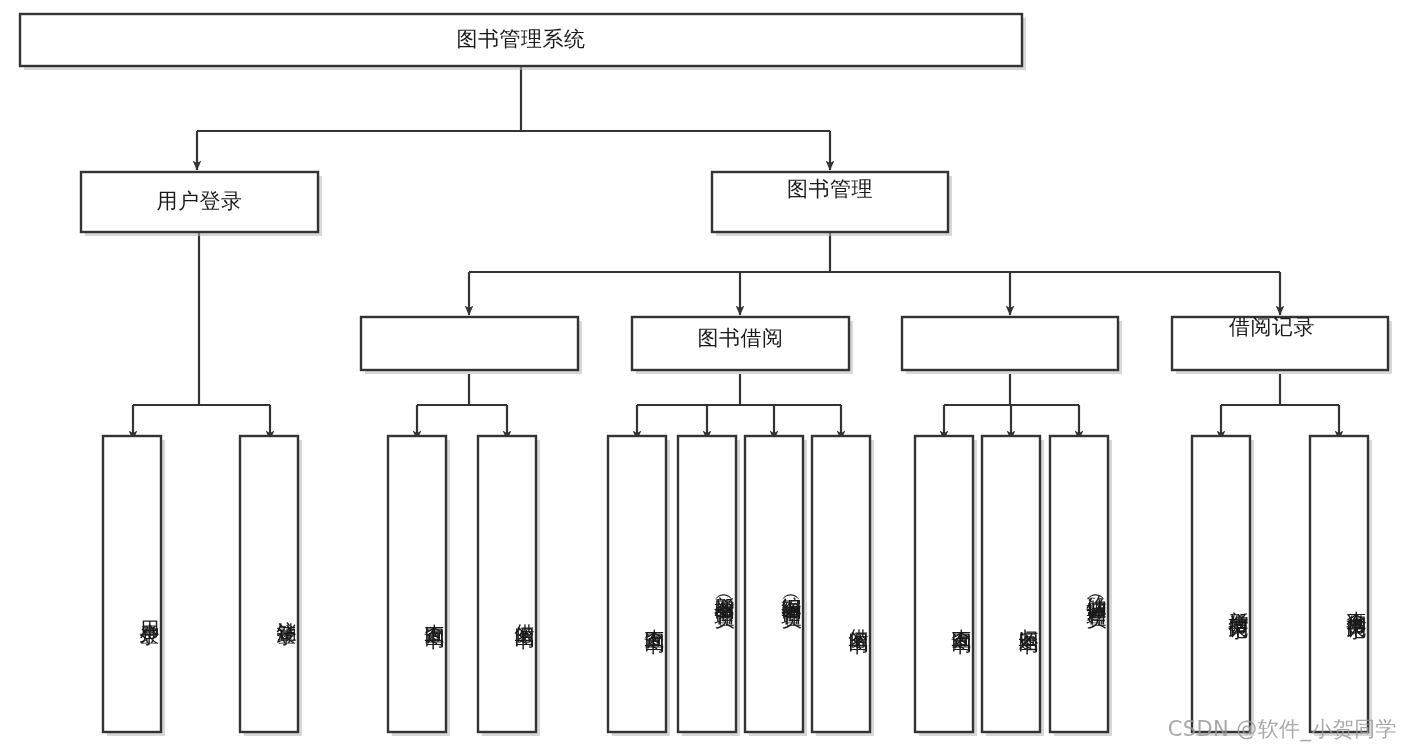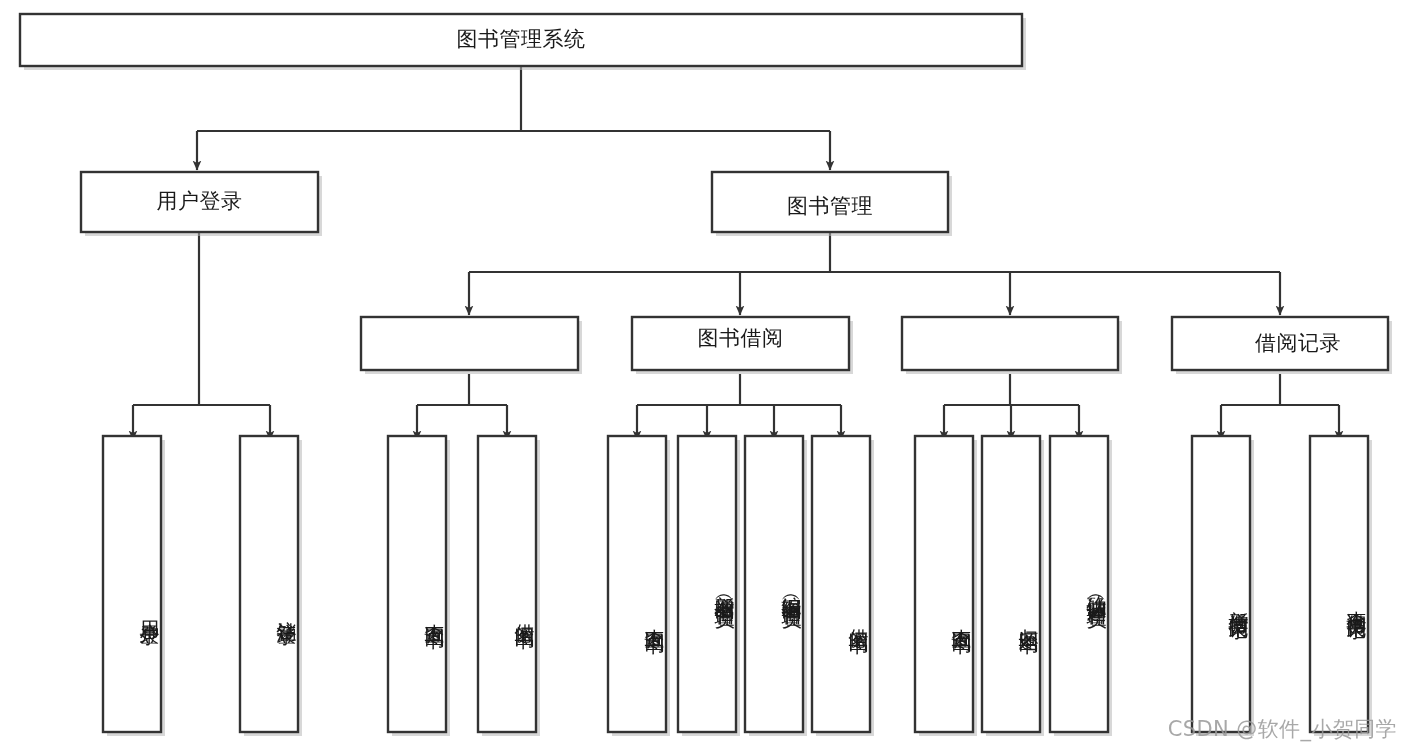--- a/index.html
+++ b/index.html
@@ -205,27 +205,27 @@
 
       <rect class="node-shadow" x="1314" y="440" width="58" height="296"></rect>
       <rect class="node-box" x="1310" y="436" width="58" height="296"></rect>
     </g>
   </svg>
 
   <div class="hit node-label" style="left:20px;top:14px;width:1002px;height:52px;">图书管理系统</div>
 
   <div class="hit node-label" style="left:81px;top:172px;width:237px;height:60px;">用户登录</div>
 
-  <div class="hit node-label" style="left:712px;top:177px;width:236px;height:60px;">图书管理</div>
+  <div class="hit node-label" style="left:712px;top:160px;width:236px;height:60px;">图书管理</div>
 
 
   <div class="hit node-label" style="left:632px;top:317px;width:217px;height:43px;">图书借阅</div>
 
 
-  <div class="hit node-label" style="left:1172px;top:317px;width:200px;height:53px;padding-left:26px;">借阅记录</div>
+  <div class="hit node-label" style="left:1172px;top:301px;width:200px;height:53px;">借阅记录</div>
 
   <div class="hit node-label vertical" style="left:103px;top:482px;width:58px;height:250px;">用户登录</div>
 
   <div class="hit node-label vertical" style="left:240px;top:482px;width:58px;height:250px;">注销登录</div>
 
   <div class="hit node-label vertical" style="left:388px;top:487px;width:58px;height:245px;">查询图书</div>
 
   <div class="hit node-label vertical" style="left:478px;top:487px;width:58px;height:245px;">借阅图书</div>
 
   <div class="hit node-label vertical" style="left:608px;top:497px;width:58px;height:235px;">查询图书</div>

